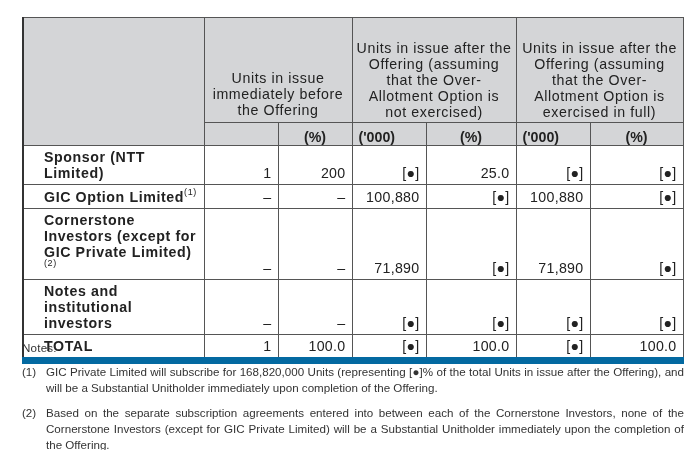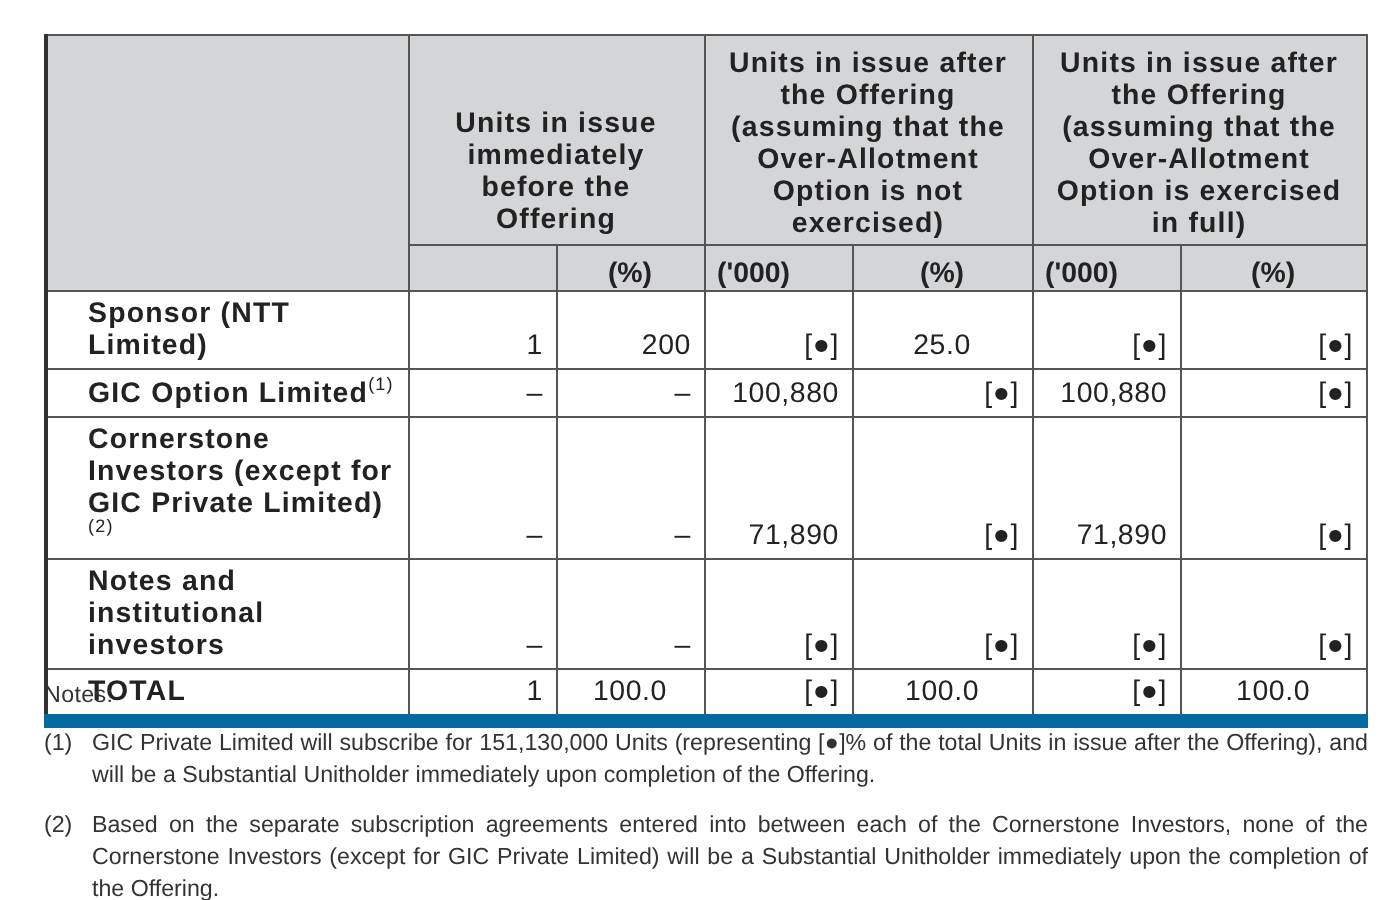--- a/index.html
+++ b/index.html
@@ -7,29 +7,29 @@
          font-family: "Liberation Sans", "DejaVu Sans", sans-serif; color: #222; }
   table.units {
     position: absolute; left: 22px; top: 17px;
     border-collapse: collapse; table-layout: fixed;
     width: 660px;
     border-left: 2px solid #333; border-top: 1px solid #777;
     border-right: 1px solid #777; border-bottom: 1px solid #777;
   }
   table.units td, table.units th {
     border: 1px solid #555; padding: 0 6px;
-    font-size: 14.2px; line-height: 16px; font-weight: bold;
+    font-size: 14.2px; line-height: 16px; font-weight: normal;
   }
   table.units th { background: #d4d5d7; text-align: center; vertical-align: bottom; }
   table.units th.group { padding: 2px 4px 2px 4px; letter-spacing: 0.6px; }
   table.units th.unit { height: 22px; font-weight: bold; }
   table.units th.label-head { background: #d4d5d7; }
   table.units td { font-weight: normal; text-align: right; vertical-align: bottom; padding-bottom: 3px; letter-spacing: 0.3px; }
   table.units td.label { text-align: left; font-weight: bold; letter-spacing: 0.6px; padding-left: 20px; padding-top: 3px; }
-  table.units td.center { text-align: center; }
+  table.units td.center { text-align: right; }
   table.units tr.total td { border-bottom: 7px solid #0369a1; }
   sup { font-size: 9px; font-weight: normal; vertical-align: top; line-height: 8px; position: relative; top: -1px; }
   .notes { position: absolute; left: 22px; top: 341px; width: 662px; font-family: "Liberation Sans", sans-serif;
            font-size: 11.6px; color: #333; }
   .notes-title { font-weight: normal; margin-bottom: 10px; letter-spacing: 0.2px; }
   .note { display: flex; margin-bottom: 9px; line-height: 16px; }
   .note-num { width: 24px; flex: none; }
   .note-text { flex: 1; text-align: justify; }
 </style>
 </head>
@@ -107,19 +107,19 @@
       <td>[●]</td>
       <td class="center">100.0</td>
     </tr>
   </tbody>
 </table>
 
 <div class="notes">
   <div class="notes-title">Notes:</div>
   <div class="note">
     <span class="note-num">(1)</span>
-    <span class="note-text">GIC Private Limited will subscribe for 151,130,000 Units (representing [●]% of the total Units in issue after the Offering), and will be a Substantial Unitholder immediately upon completion of the Offering.</span>
+    <span class="note-text">GIC Private Limited will subscribe for 168,820,000 Units (representing [●]% of the total Units in issue after the Offering), and will be a Substantial Unitholder immediately upon completion of the Offering.</span>
   </div>
   <div class="note">
     <span class="note-num">(2)</span>
     <span class="note-text">Based on the separate subscription agreements entered into between each of the Cornerstone Investors, none of the Cornerstone Investors (except for GIC Private Limited) will be a Substantial Unitholder immediately upon the completion of the Offering.</span>
   </div>
 </div>
 
 </body></html>

